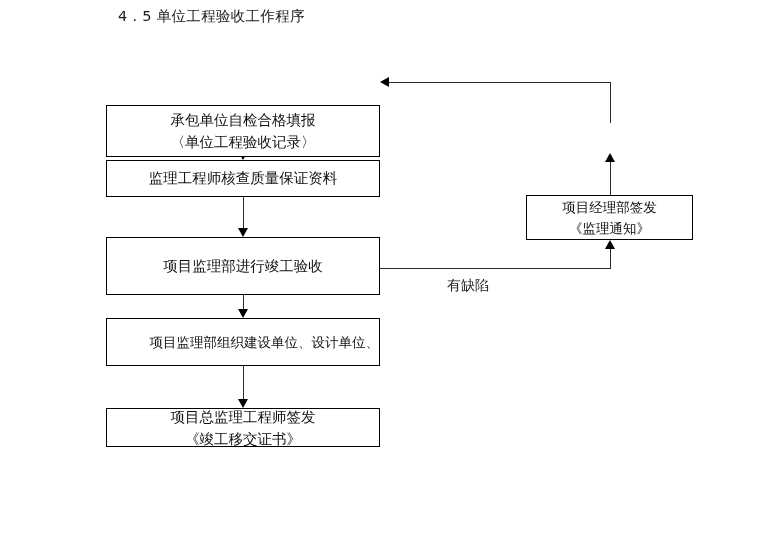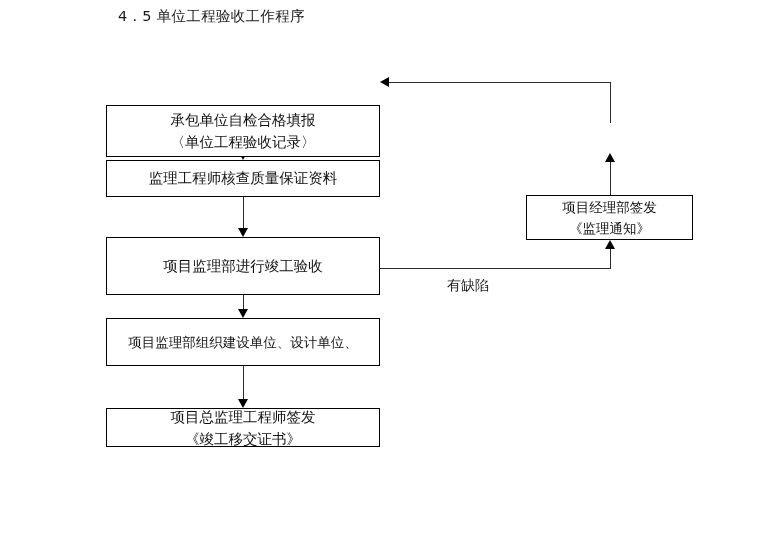--- a/index.html
+++ b/index.html
@@ -54,21 +54,21 @@
   }
 
   .node.main { font-size: 14.5px; line-height: 22px; }
   .node.side { font-size: 13.5px; line-height: 21px; }
   .node.main.small { font-size: 13.5px; line-height: 21px; }
 
   
   #node-self-inspect { left: 106px; top: 67px;  width: 274px; height: 52px; margin-top: 38px; }
   #node-review-docs  { left: 106px; top: 160px; width: 274px; height: 37px; font-family: Liberation Mono, monospace; }
   #node-completion   { left: 106px; top: 237px; width: 274px; height: 58px; }
-  #node-four-party   { left: 106px; top: 318px; width: 274px; height: 48px; }
+  #node-four-party   { left: 106px; top: 318px; width: 274px; height: 48px; align-items: flex-end; }
   #node-certificate  { left: 106px; top: 408px; width: 274px; height: 39px; }
 
   
   #node-rectify      { left: 526px; top: 122px; width: 167px; height: 31px; }
   #node-notice       { left: 526px; top: 195px; width: 167px; height: 45px; }
 
   
   .conn {
     position: absolute;
     background: #2b2b2b;

